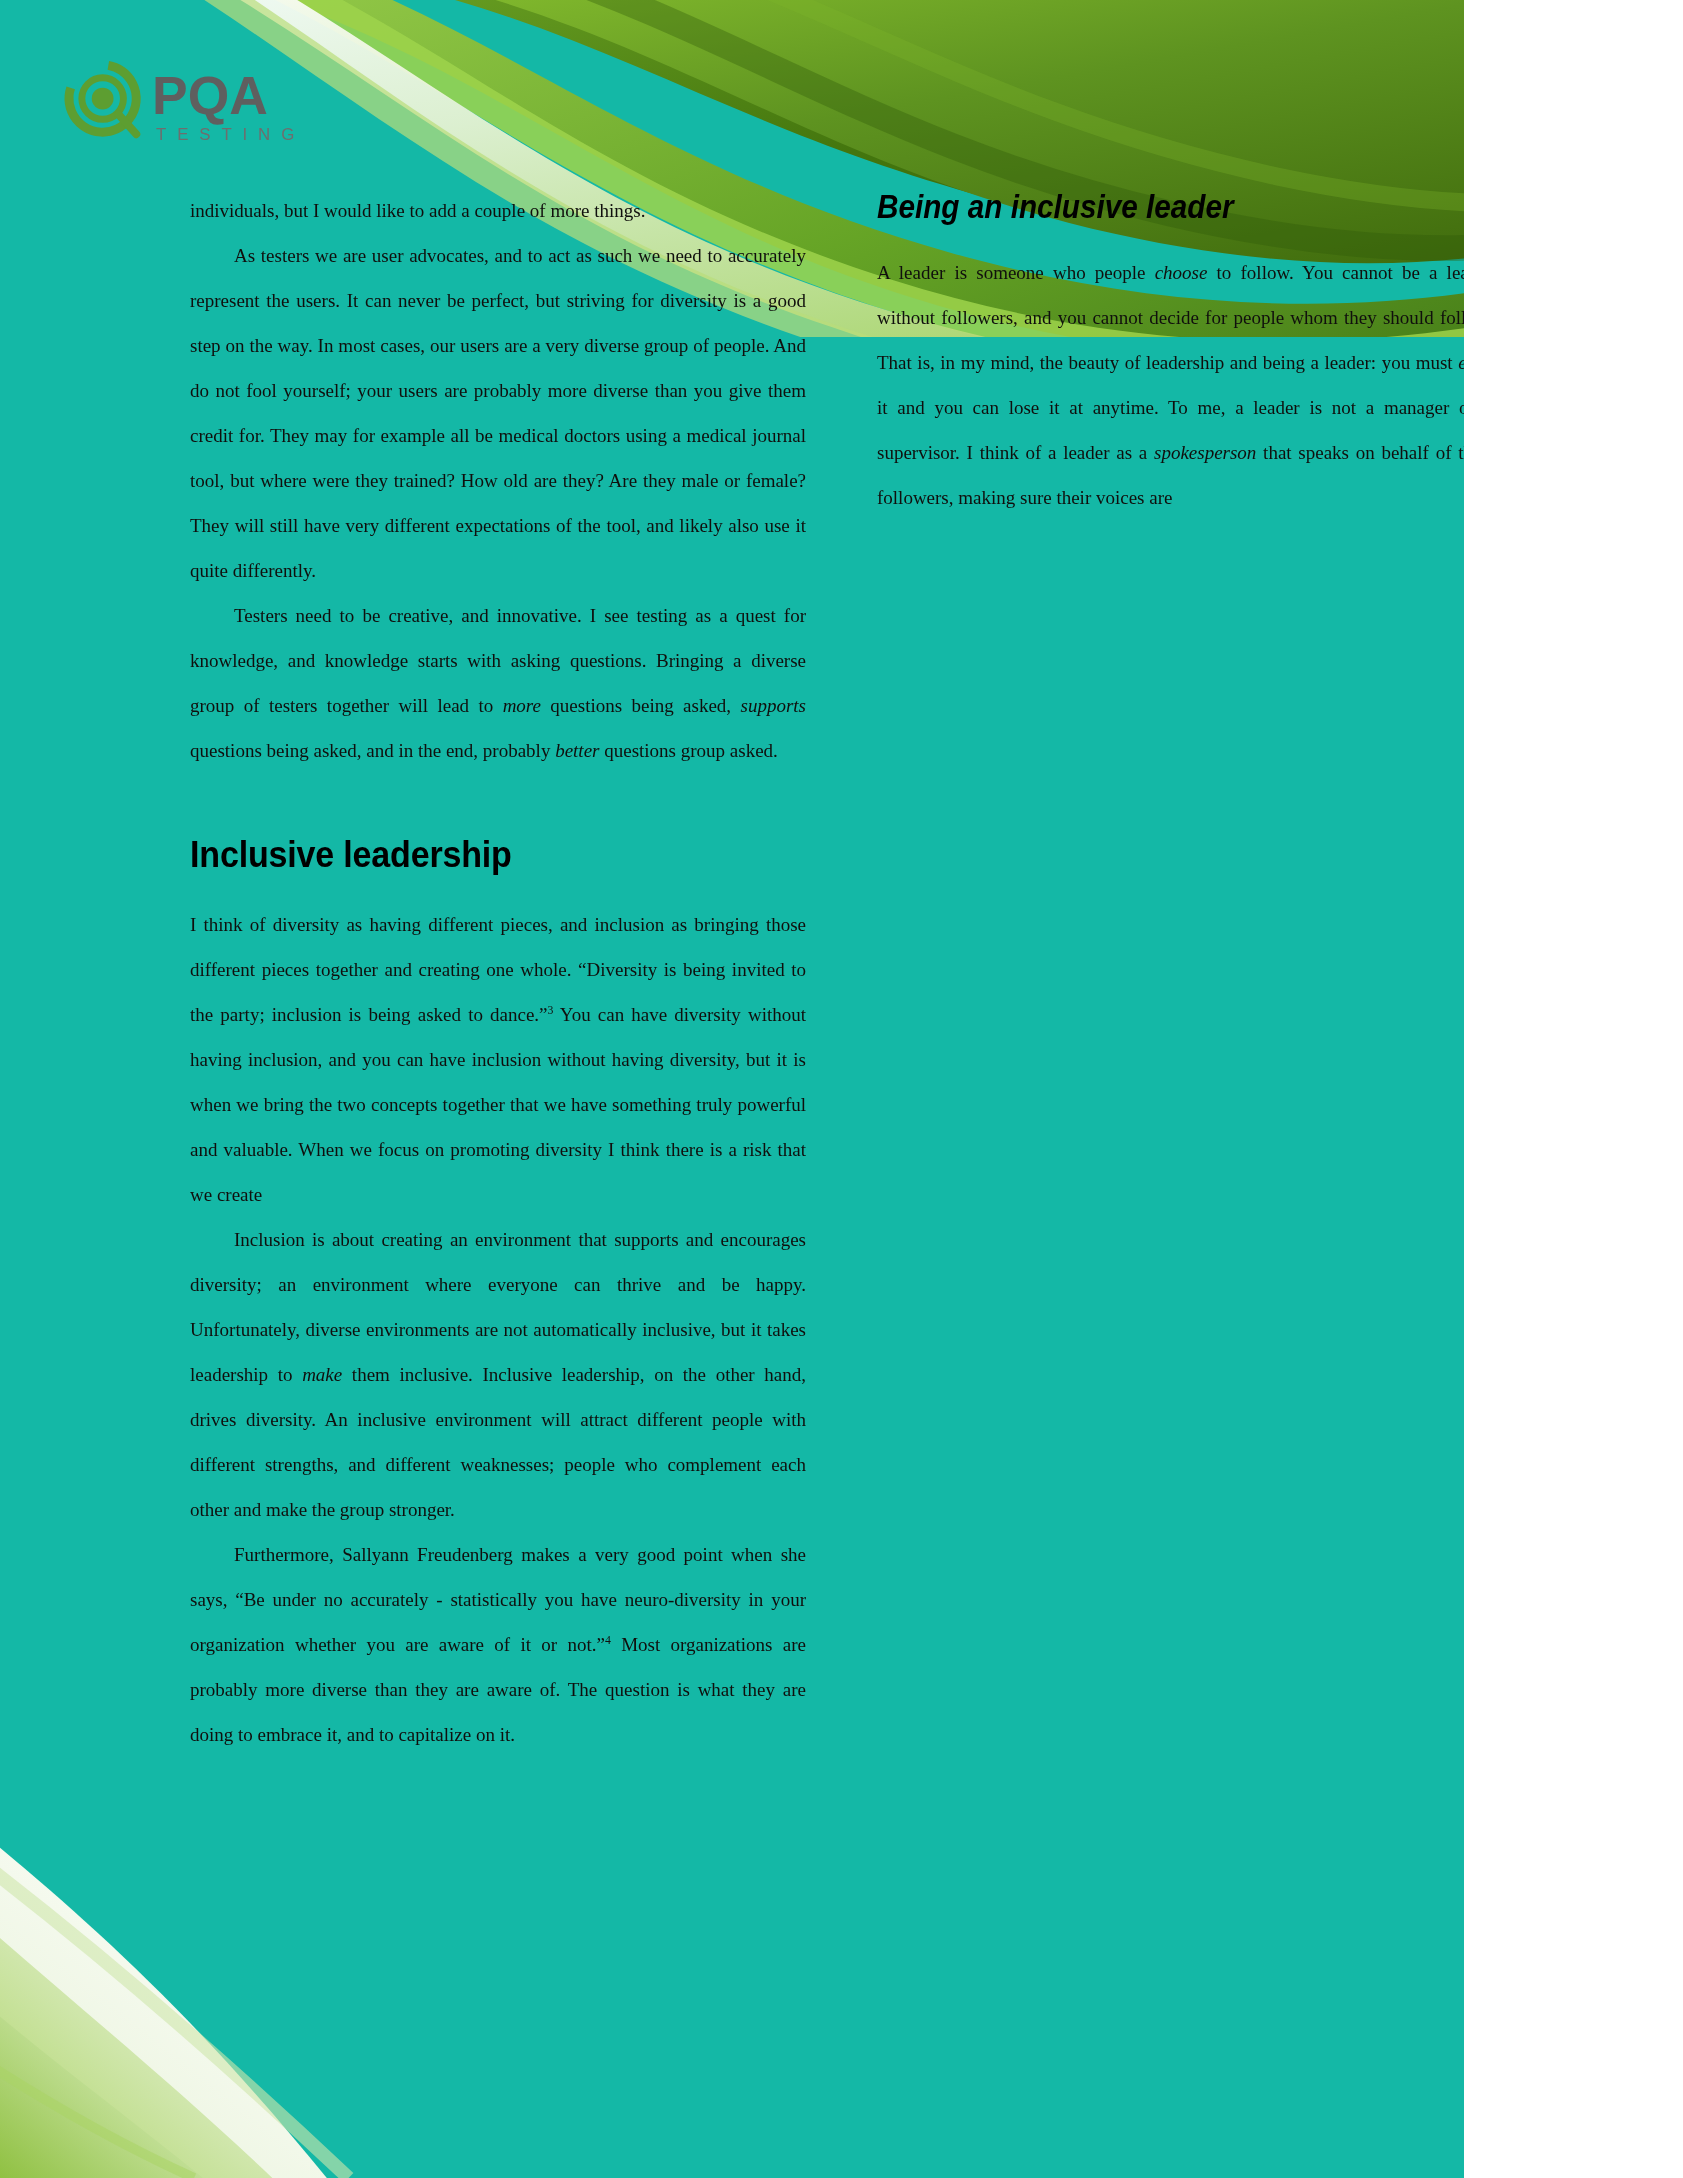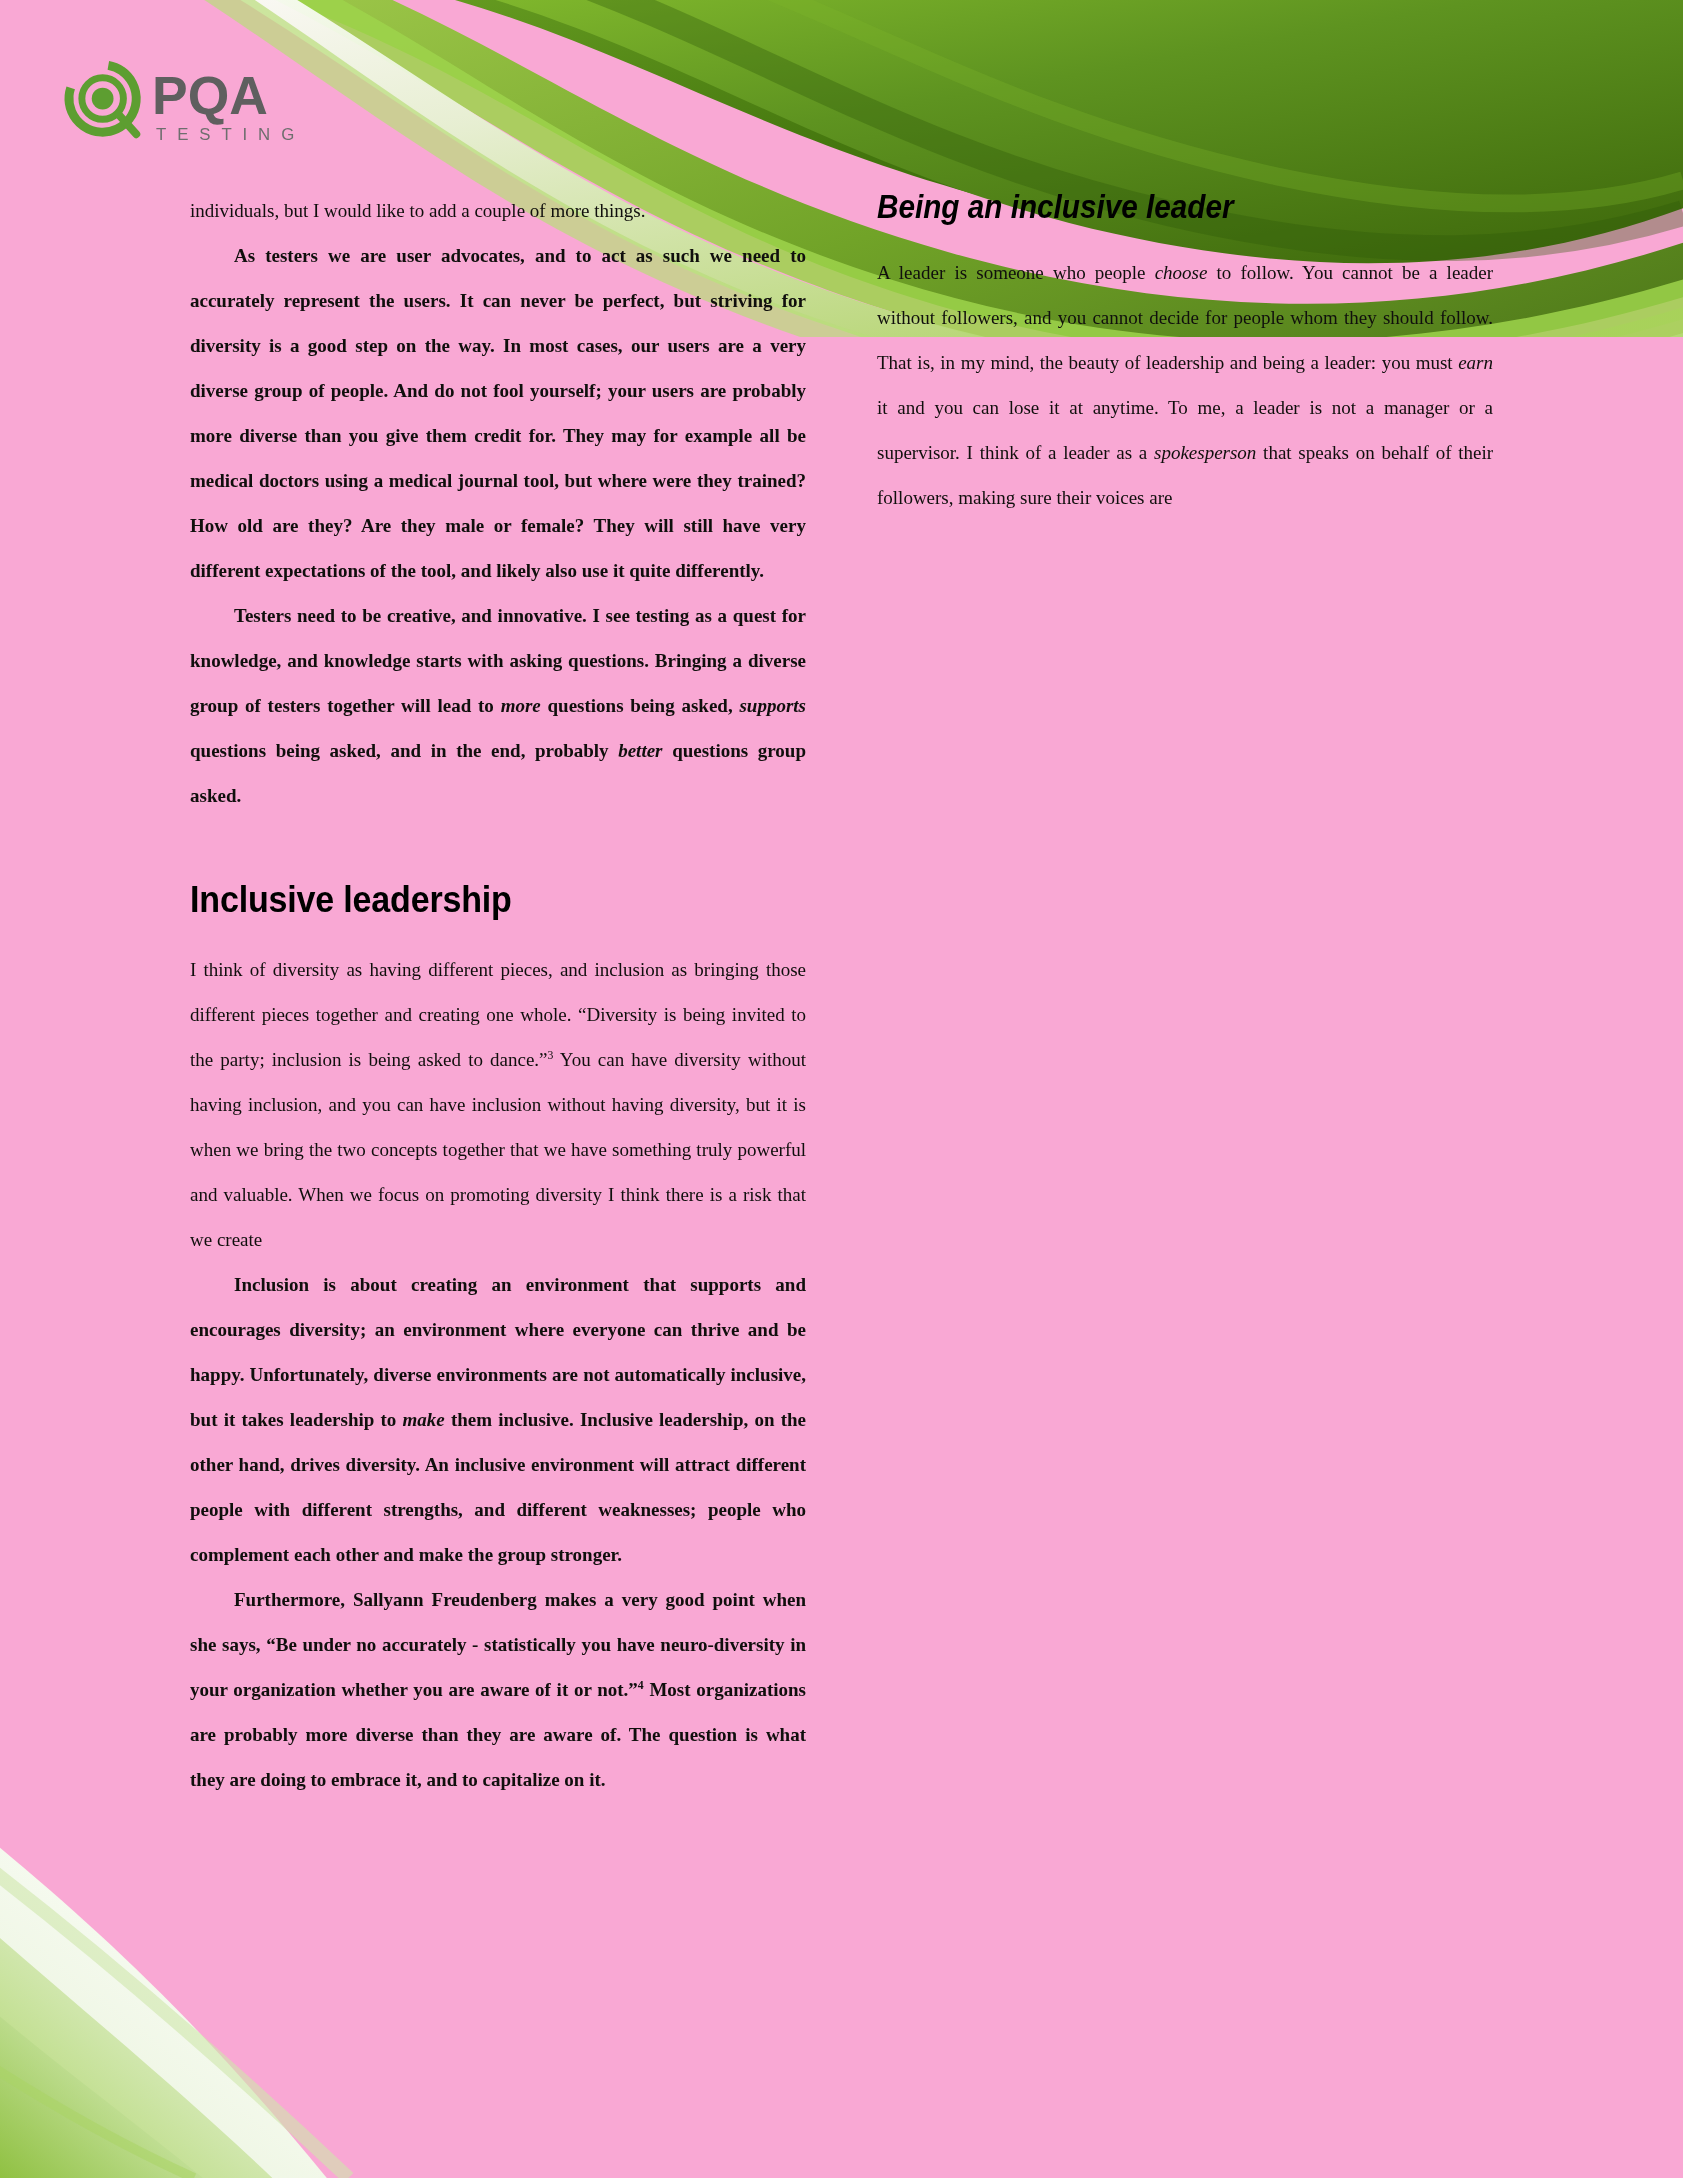--- a/index.html
+++ b/index.html
@@ -3,23 +3,23 @@
 <meta charset="utf-8">
 <title>PQA Testing — Inclusive leadership</title>
 <style>
   html, body {
     margin: 0;
     padding: 0;
     background: #ffffff;
   }
   .page {
     position: relative;
-    width: 1683px;
+    width: 1464px;
     height: 2178px;
-    background: #f9a8d4;
+    background: #14b8a6;
     overflow: hidden;
     font-family: "Liberation Serif", "DejaVu Serif", serif;
   }
 
   
   .header-art {
     position: absolute;
     top: 0; left: 0;
     width: 1683px;
     height: 337px;
@@ -59,21 +59,21 @@
   p.body {
     margin: 0;
     font-size: 19px;
     line-height: 45px;
     text-align: justify;
     text-indent: 0;
     color: #100f0d;
     -webkit-hyphens: none;
     hyphens: none;
   }
-  p.body.indent { text-indent: 44px; font-weight: bold; }
+  p.body.indent { text-indent: 44px; }
   p.body i, p.body em { font-style: italic; }
   sup {
     font-size: 0.62em;
     vertical-align: super;
     line-height: 0;
   }
 
   h2.section {
     margin: 61px 0 26px 0;
     font-family: "Liberation Sans Narrow", "Liberation Sans", "DejaVu Sans", sans-serif;

